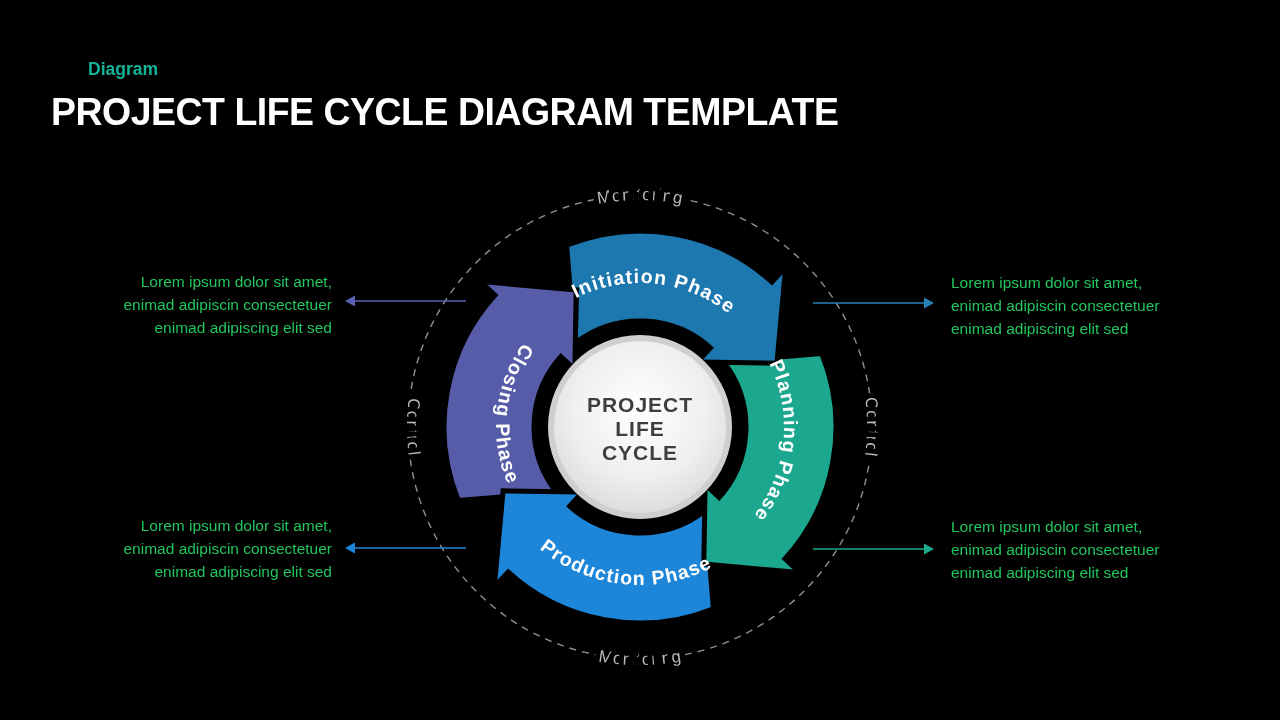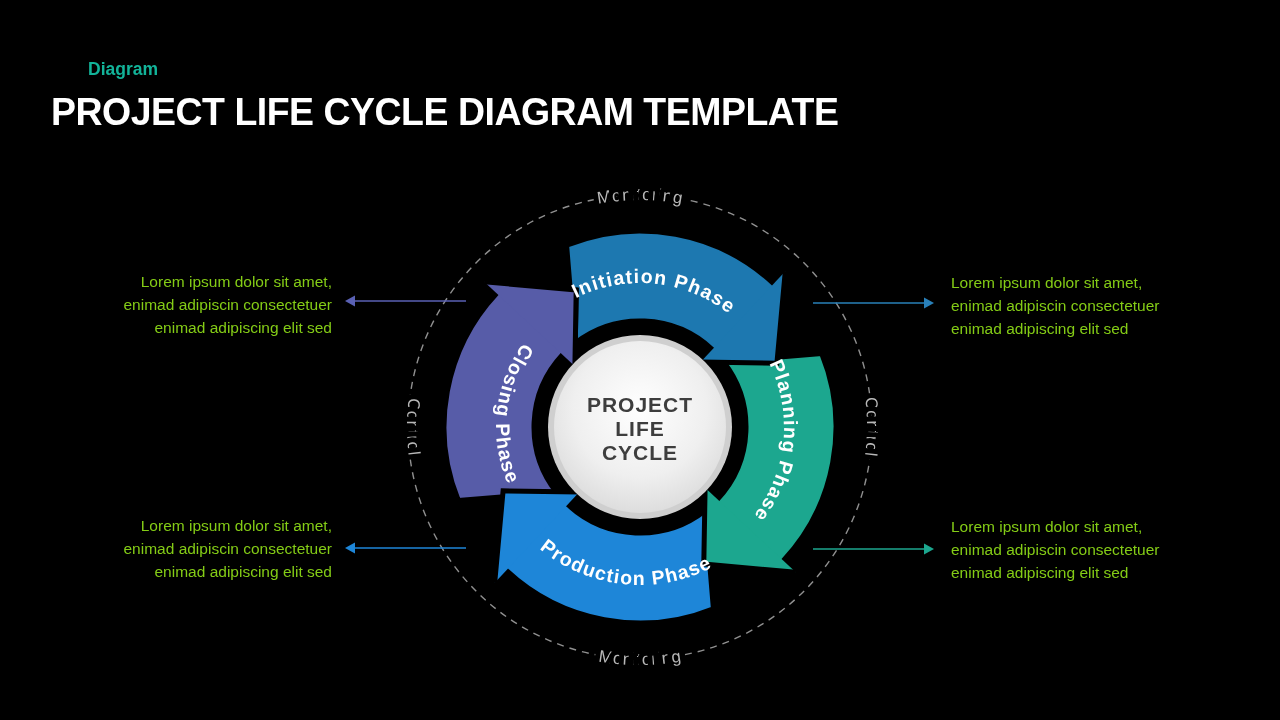--- a/index.html
+++ b/index.html
@@ -1,20 +1,20 @@
 <!DOCTYPE html>
 <html><head>
 <meta charset="utf-8">
 <style>
   html,body{margin:0;padding:0;width:1280px;height:720px;overflow:hidden;}
   body{background:#000;font-family:"Liberation Sans",sans-serif;position:relative;}
   .category{position:absolute;left:52px;top:59px;font-size:17.5px;font-weight:700;color:#12b399;text-decoration:none;cursor:pointer;margin-left:36px;}
   .title{position:absolute;left:51px;top:90px;font-size:39px;font-weight:700;color:#ffffff;letter-spacing:-0.5px;transform:scaleX(.96);transform-origin:left top;white-space:nowrap;}
   svg.diagram{position:absolute;left:0;top:0;}
-  .callout{position:absolute;width:252px;font-size:15.5px;line-height:23px;color:#84cc16;}
+  .callout{position:absolute;width:252px;font-size:15.5px;line-height:23px;color:#22c55e;}
   .callout.left{right:948px;text-align:right;}
   .callout.right{left:951px;text-align:left;}
   .phase-label-text{font-weight:700;font-size:19.5px;fill:#ffffff;letter-spacing:1.2px;}
   .ring-label-text{font-size:17px;fill:#b8b8b8;letter-spacing:0.5px;paint-order:stroke;stroke:#000;stroke-width:10px;stroke-linejoin:round;}
   .center-label-text{font-weight:700;font-size:21px;fill:#3e3e3e;letter-spacing:1px;text-anchor:middle;}
 </style>
 </head>
 <body>
 
 <a class="category">Diagram</a>

